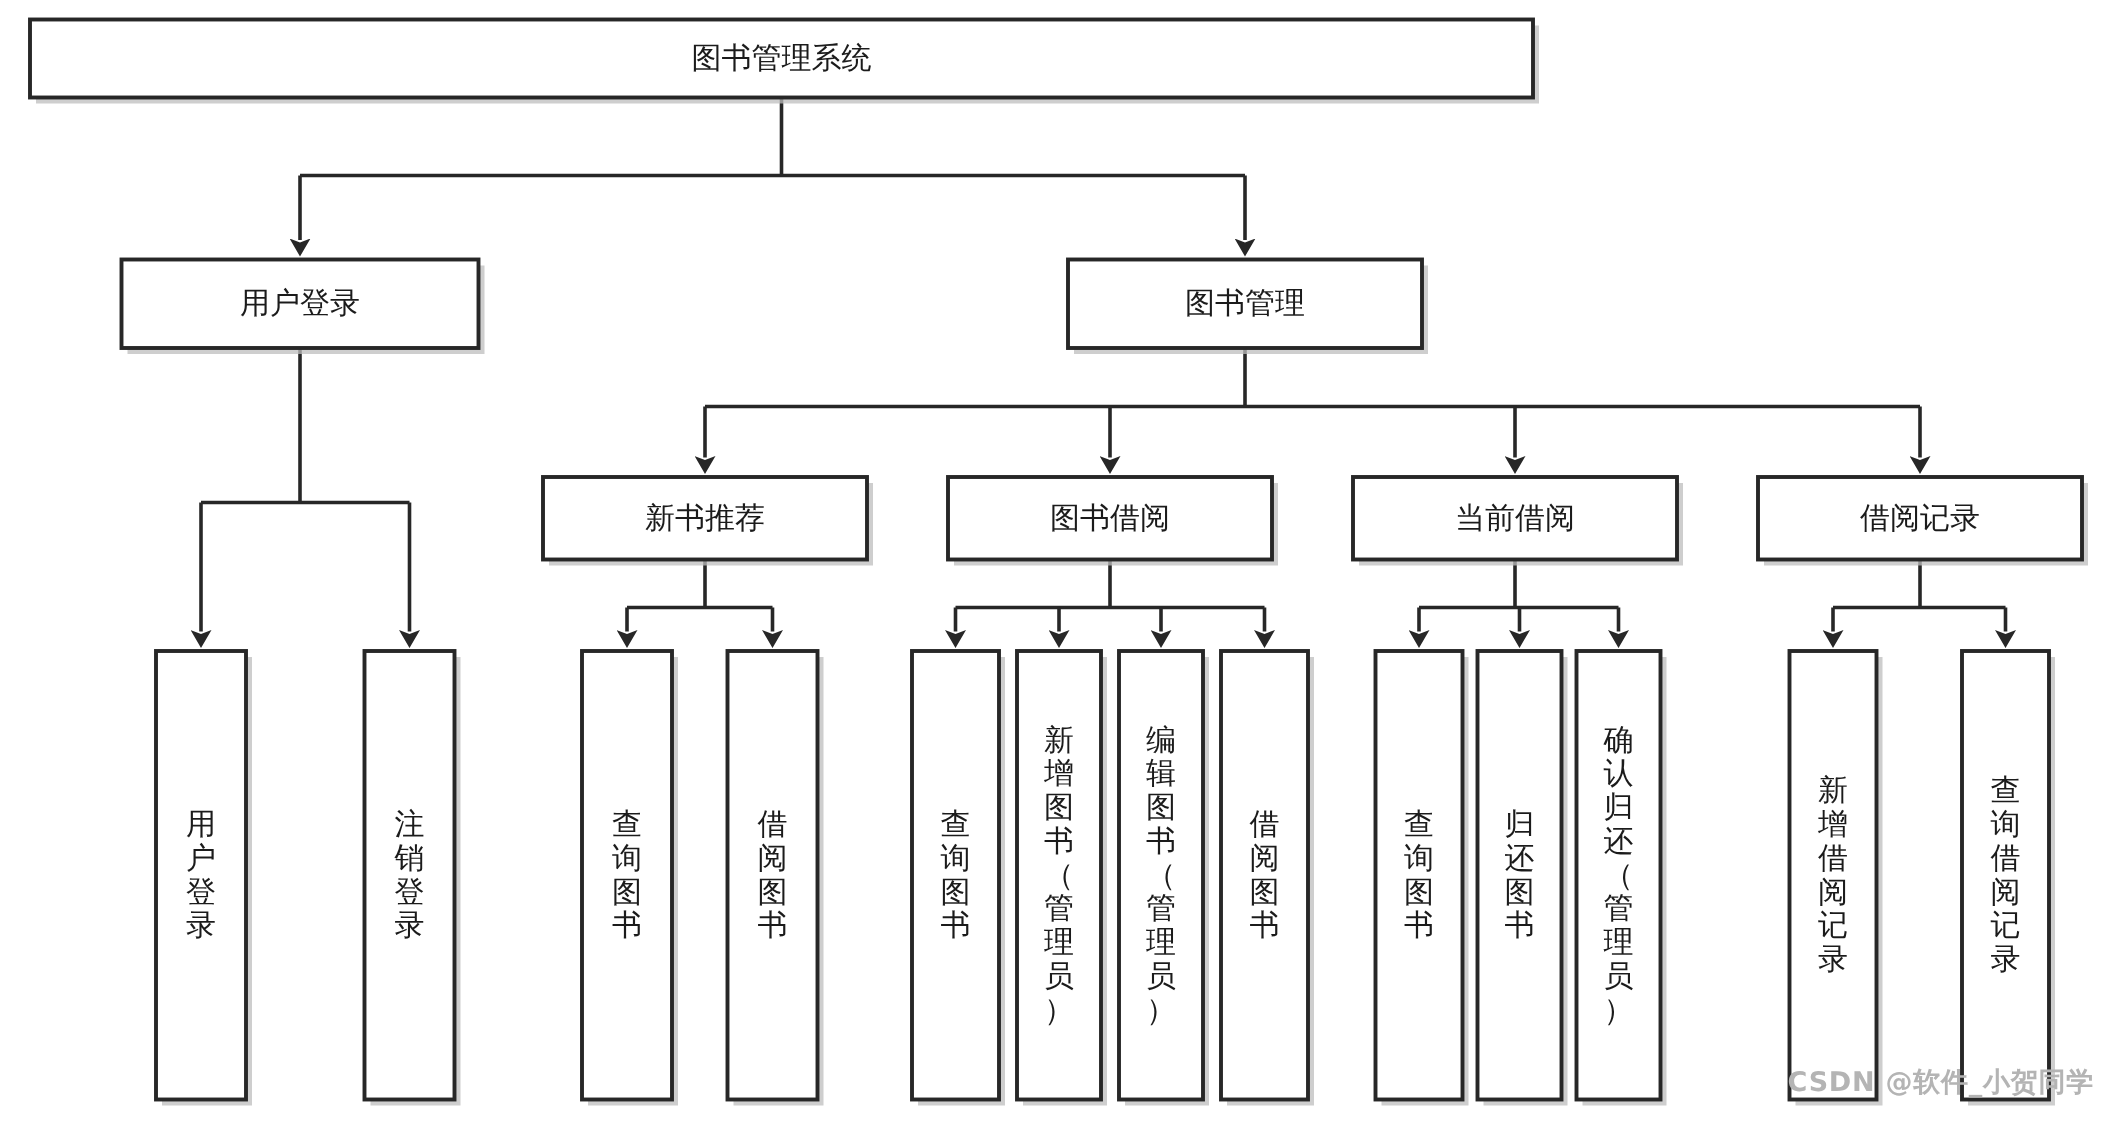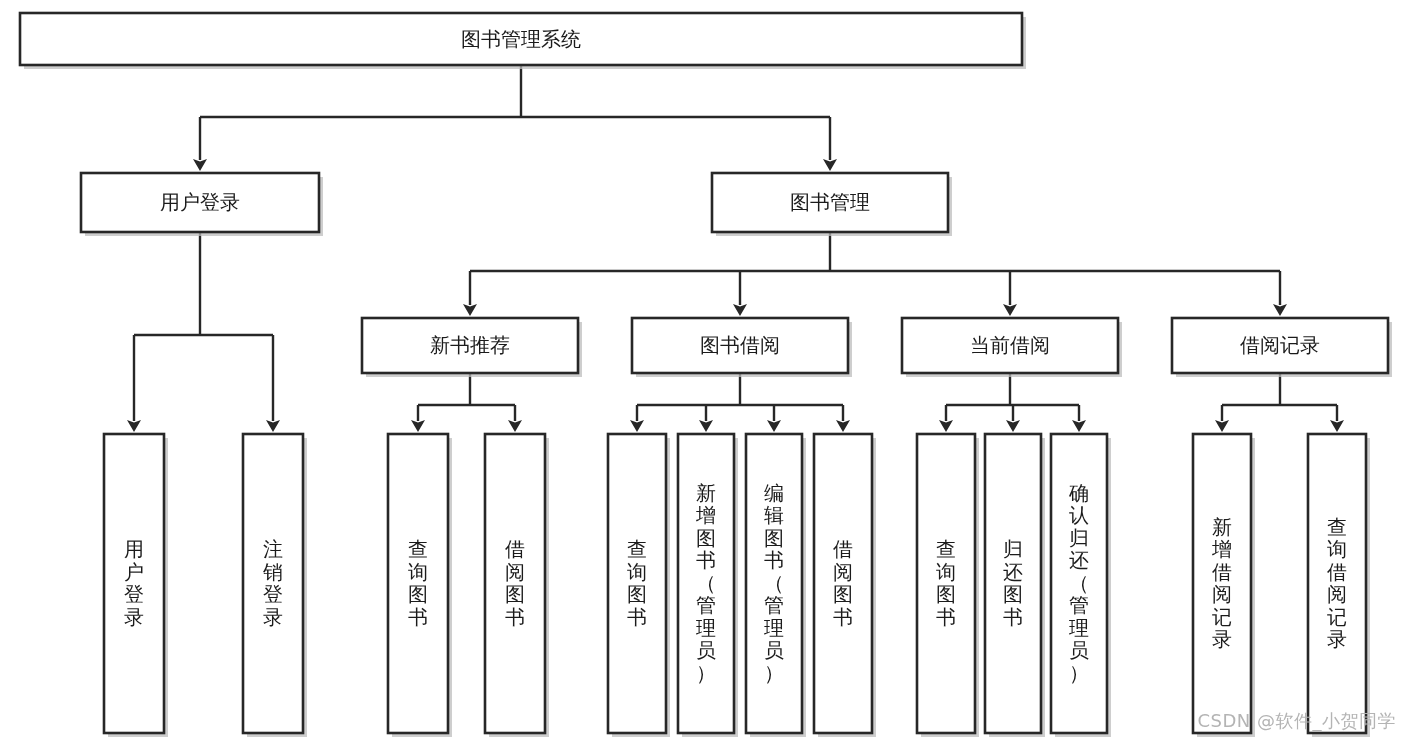--- a/index.html
+++ b/index.html
@@ -63,20 +63,21 @@
   .watermark {
     position: absolute;
     right: 9px;
     bottom: 6px;
     font-family: "DejaVu Sans", "Liberation Sans", sans-serif;
     font-size: 18px;
     color: #b4b4b4;
     letter-spacing: 0.5px;
     white-space: nowrap;
     user-select: none;
+    font-weight: bold;
   }
 </style>
 </head>
 <body>
 
 <div id="diagram-root">
   <svg id="tree-svg" viewBox="0 0 1405 747" xmlns="http://www.w3.org/2000/svg">
     <defs>
       <marker id="arrow" markerWidth="12" markerHeight="14" refX="1" refY="7" orient="auto" markerUnits="userSpaceOnUse">
         <path d="M0,0 L12,7 L0,14 L2.6,7 Z" class="arrow-head"></path>

